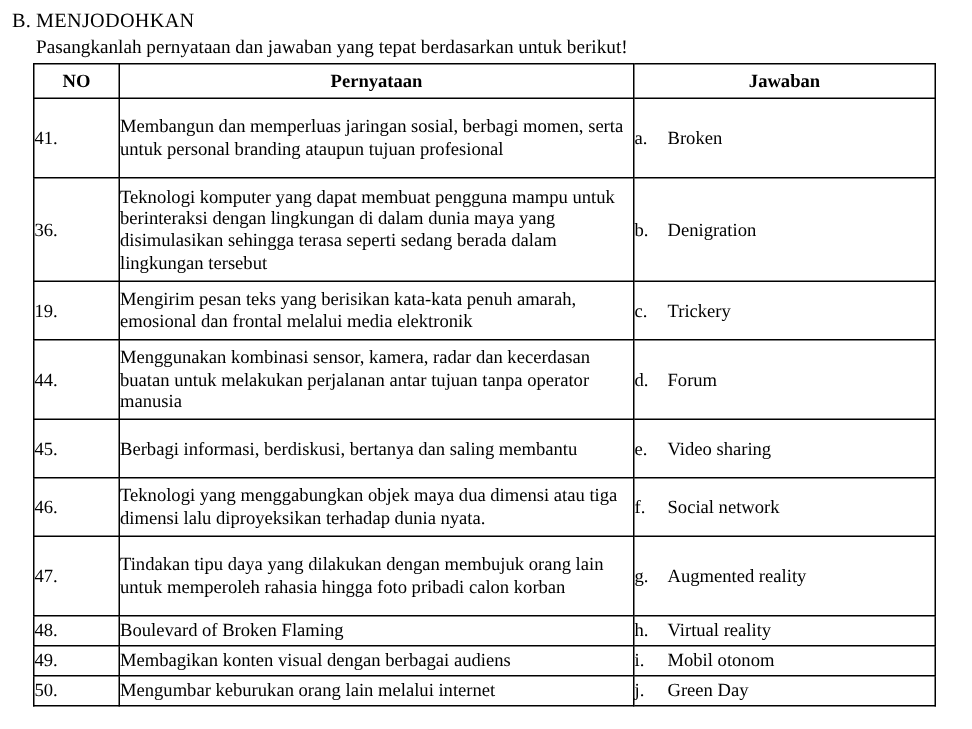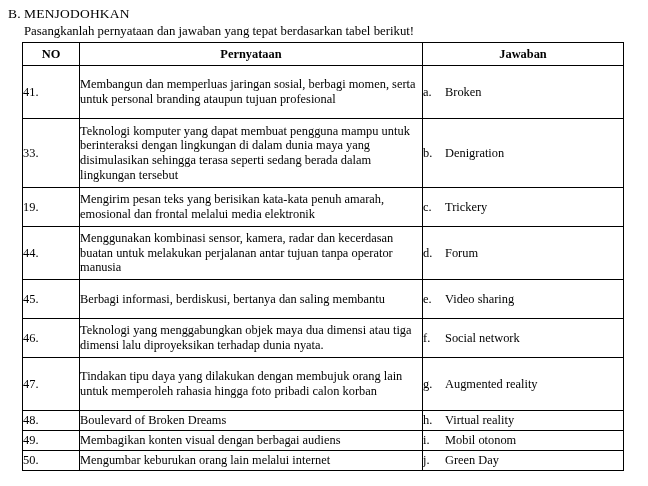--- a/index.html
+++ b/index.html
@@ -97,21 +97,21 @@
 </style>
 </head>
 <body>
 
 <div class="page">
 
   <div class="section-heading">
     <span class="letter">B.</span><span>MENJODOHKAN</span>
   </div>
 
-  <div class="instruction">Pasangkanlah pernyataan dan jawaban yang tepat berdasarkan tabel berikut!</div>
+  <div class="instruction">Pasangkanlah pernyataan dan jawaban yang tepat berdasarkan untuk berikut!</div>
 
   <table class="match-table">
     <thead>
       <tr>
         <th class="col-no">NO</th>
         <th class="col-stmt">Pernyataan</th>
         <th class="col-ans">Jawaban</th>
       </tr>
     </thead>
     <tbody id="table-body">
@@ -119,21 +119,21 @@
           <td class="num">41.</td>
           <td class="stmt">Membangun dan memperluas jaringan sosial, berbagi momen, serta untuk personal branding ataupun tujuan profesional</td>
           <td class="ans">
             <div class="ans-row">
               <span class="ans-letter">a.</span>
               <span class="ans-text">Broken</span>
             </div>
           </td>
         </tr>
         <tr class="h4">
-          <td class="num">33.</td>
+          <td class="num">36.</td>
           <td class="stmt">Teknologi komputer yang dapat membuat pengguna mampu untuk berinteraksi dengan lingkungan di dalam dunia maya yang disimulasikan sehingga terasa seperti sedang berada dalam lingkungan tersebut</td>
           <td class="ans">
             <div class="ans-row">
               <span class="ans-letter">b.</span>
               <span class="ans-text">Denigration</span>
             </div>
           </td>
         </tr>
         <tr class="h2">
           <td class="num">19.</td>
@@ -180,21 +180,21 @@
           <td class="stmt">Tindakan tipu daya yang dilakukan dengan membujuk orang lain untuk memperoleh rahasia hingga foto pribadi calon korban</td>
           <td class="ans">
             <div class="ans-row">
               <span class="ans-letter">g.</span>
               <span class="ans-text">Augmented reality</span>
             </div>
           </td>
         </tr>
         <tr class="h1">
           <td class="num">48.</td>
-          <td class="stmt">Boulevard of Broken Dreams</td>
+          <td class="stmt">Boulevard of Broken Flaming</td>
           <td class="ans">
             <div class="ans-row">
               <span class="ans-letter">h.</span>
               <span class="ans-text">Virtual reality</span>
             </div>
           </td>
         </tr>
         <tr class="h1">
           <td class="num">49.</td>
           <td class="stmt">Membagikan konten visual dengan berbagai audiens</td>

